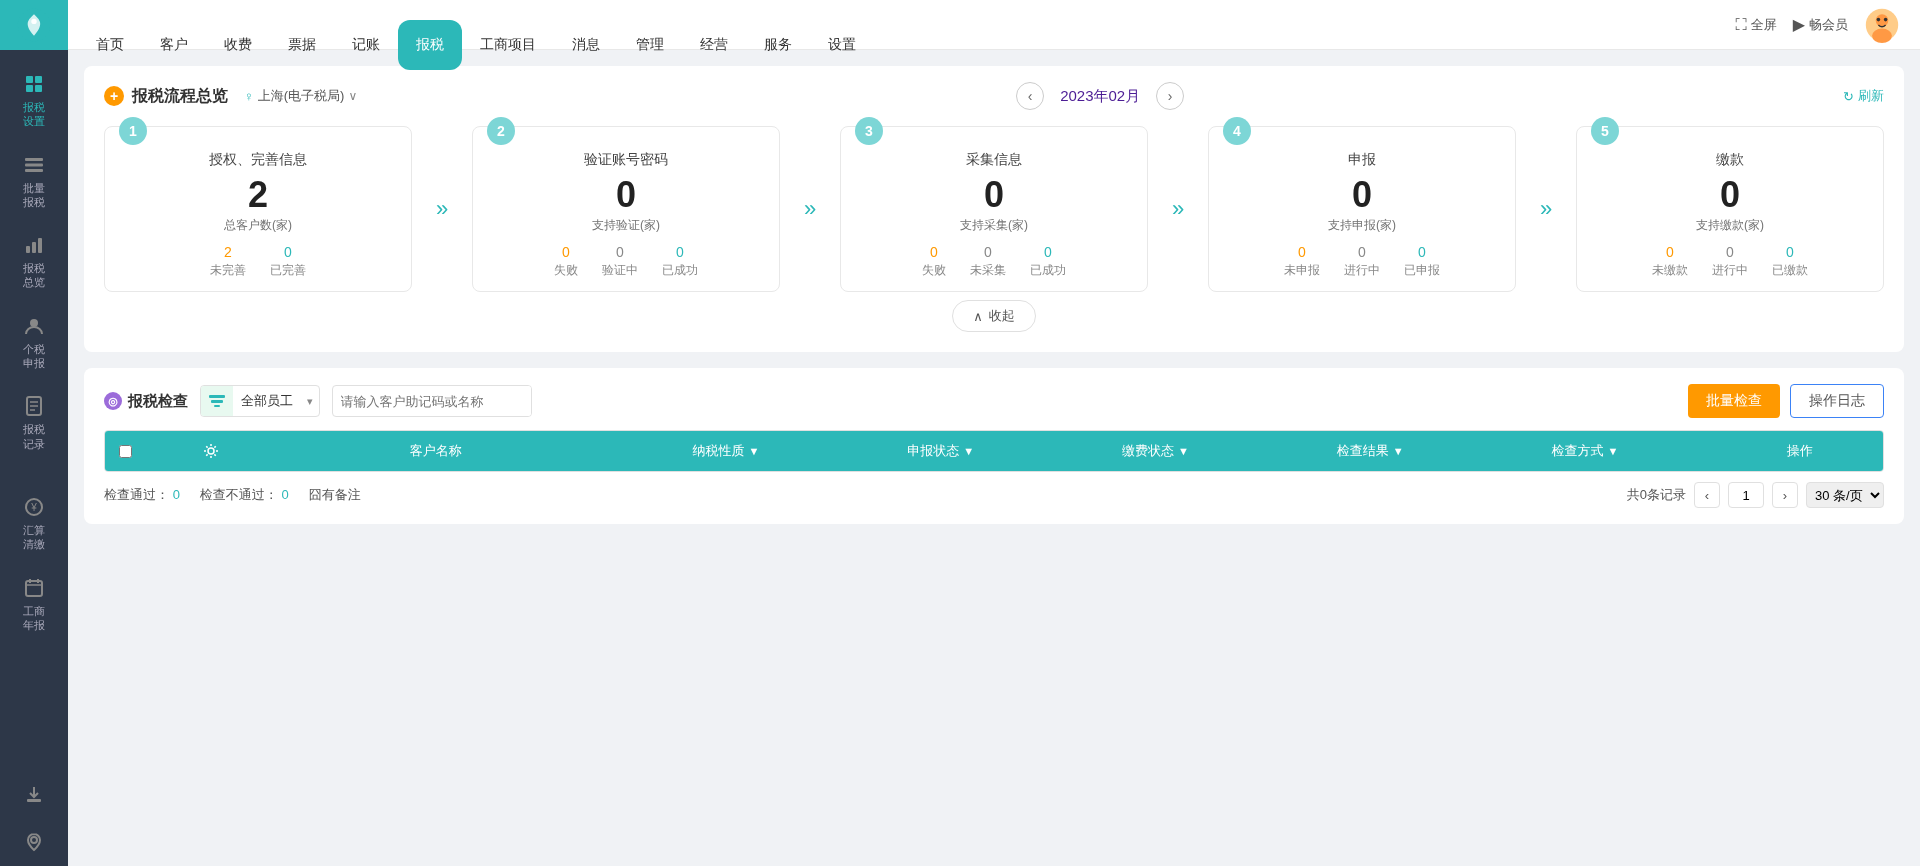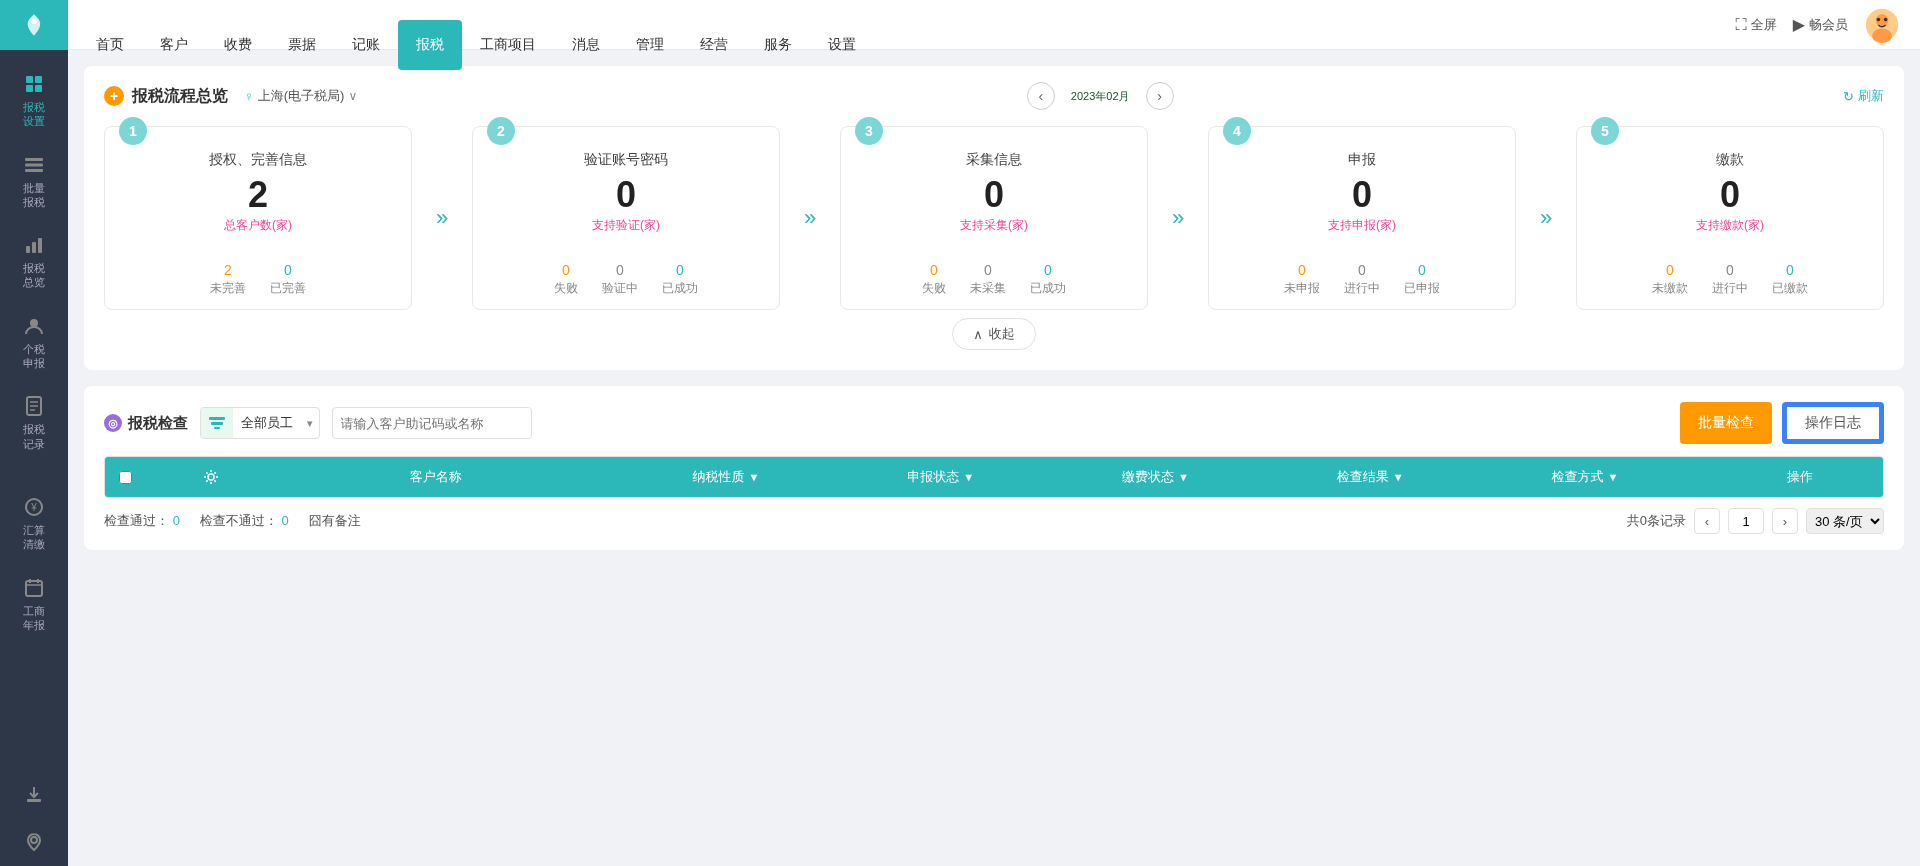--- a/index.html
+++ b/index.html
@@ -39,21 +39,21 @@
       display: flex;
       align-items: center;
       font-size: 14px;
       color: #333;
       cursor: pointer;
       white-space: nowrap;
     }
     .top-nav-item.active {
       background: #2cb8b8;
       color: #fff;
-      border-radius: 4px;
+      border-radius: 12px;
     }
     .top-nav-right {
       display: flex;
       align-items: center;
       padding-right: 20px;
       gap: 16px;
     }
     .top-nav-right-item {
       font-size: 13px;
       color: #555;
@@ -154,22 +154,22 @@
       font-size: 13px;
       color: #666;
       cursor: pointer;
     }
     .flow-nav {
       display: flex;
       align-items: center;
       gap: 16px;
     }
     .flow-month {
-      font-size: 11px;
-      color: #14532d;
+      font-size: 15px;
+      color: #4c1d95;
       font-weight: 500;
       text-align: center;
     }
     .nav-btn {
       width: 28px;
       height: 28px;
       border-radius: 50%;
       border: 1px solid #ccc;
       background: #fff;
       display: flex;
@@ -236,23 +236,23 @@
     .flow-card-big-num {
       font-size: 36px;
       font-weight: bold;
       color: #222;
       text-align: center;
       line-height: 1;
       margin-bottom: 4px;
     }
     .flow-card-sub {
       font-size: 12px;
-      color: #ec4899;
+      color: #737373;
       text-align: center;
-      margin-bottom: 28px;
+      margin-bottom: 10px;
     }
     .flow-card-stats {
       display: flex;
       justify-content: center;
       gap: 24px;
       font-size: 12px;
     }
     .flow-card-stat-item {
       display: flex;
       flex-direction: column;
@@ -372,21 +372,21 @@
       color: #fff;
       border: none;
       border-radius: 4px;
       padding: 7px 18px;
       font-size: 14px;
       cursor: pointer;
     }
     .btn-outline {
       background: #fff;
       color: #555;
-      border: 5px solid #3b82f6;
+      border: 1px solid #3b82f6;
       border-radius: 4px;
       padding: 7px 18px;
       font-size: 14px;
       cursor: pointer;
     }
 
     
     .table-wrap {
       border: 1px solid #e0e0e0;
       border-radius: 4px;

